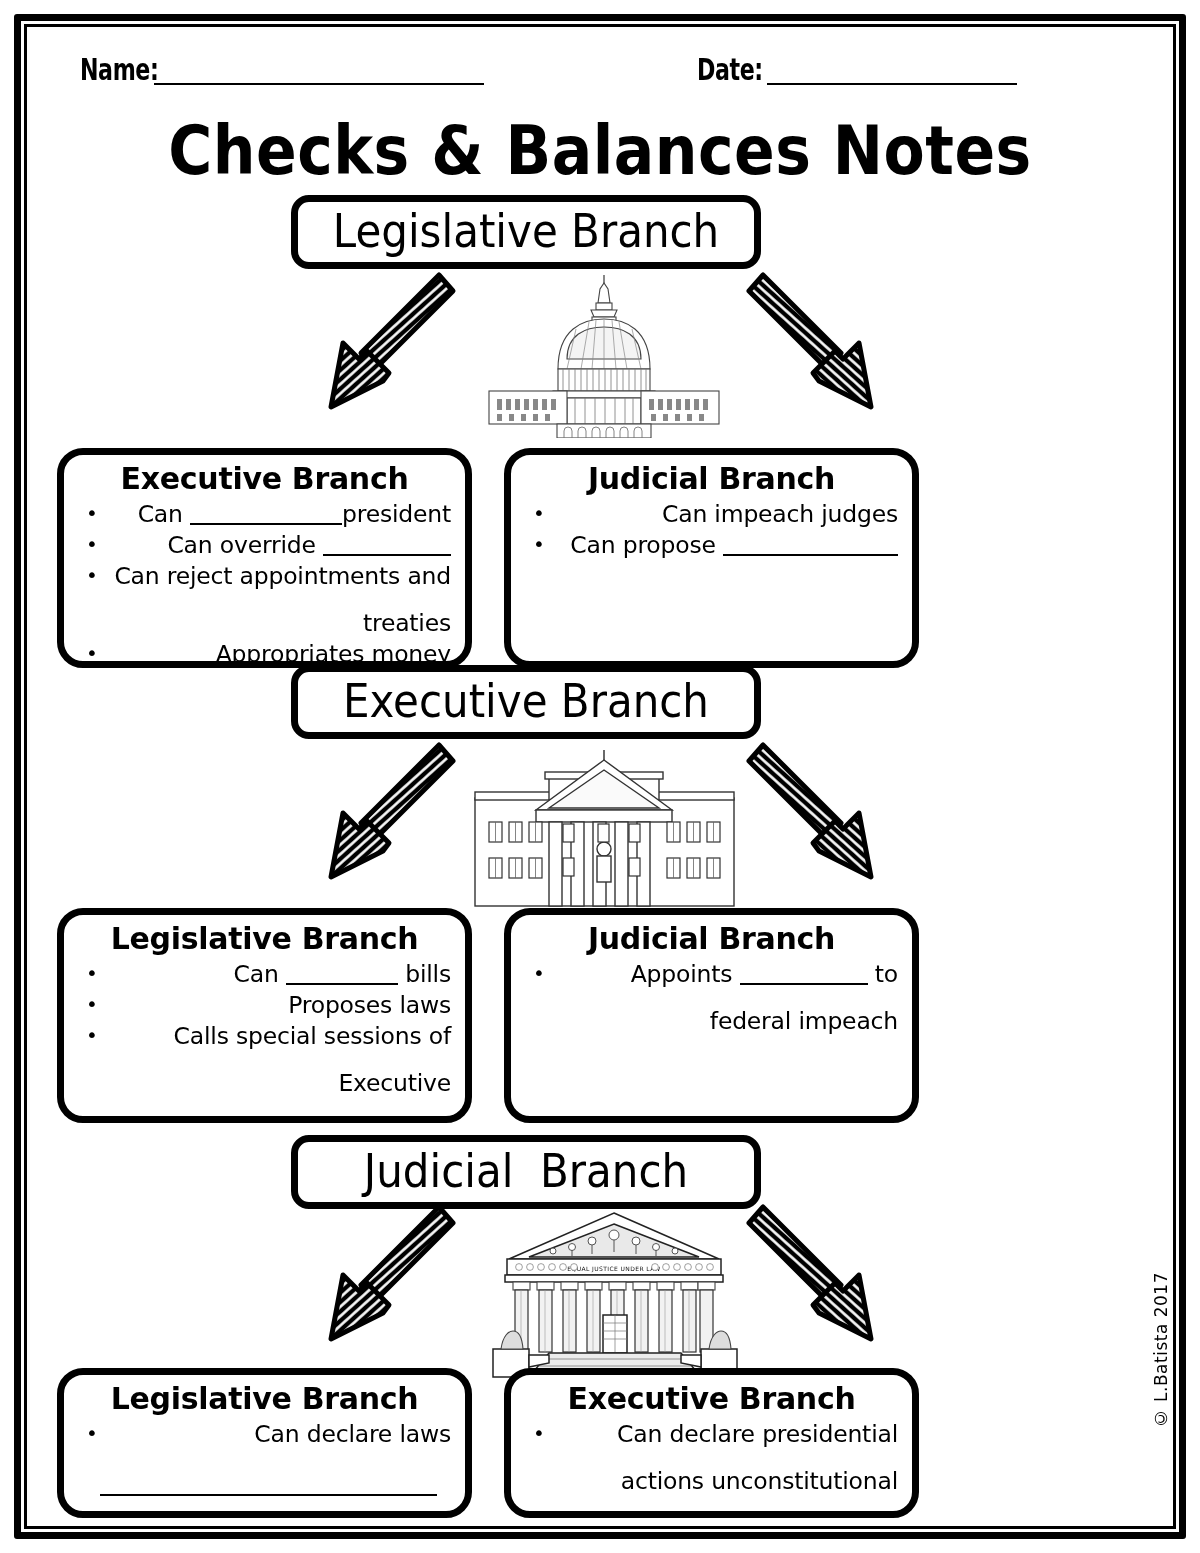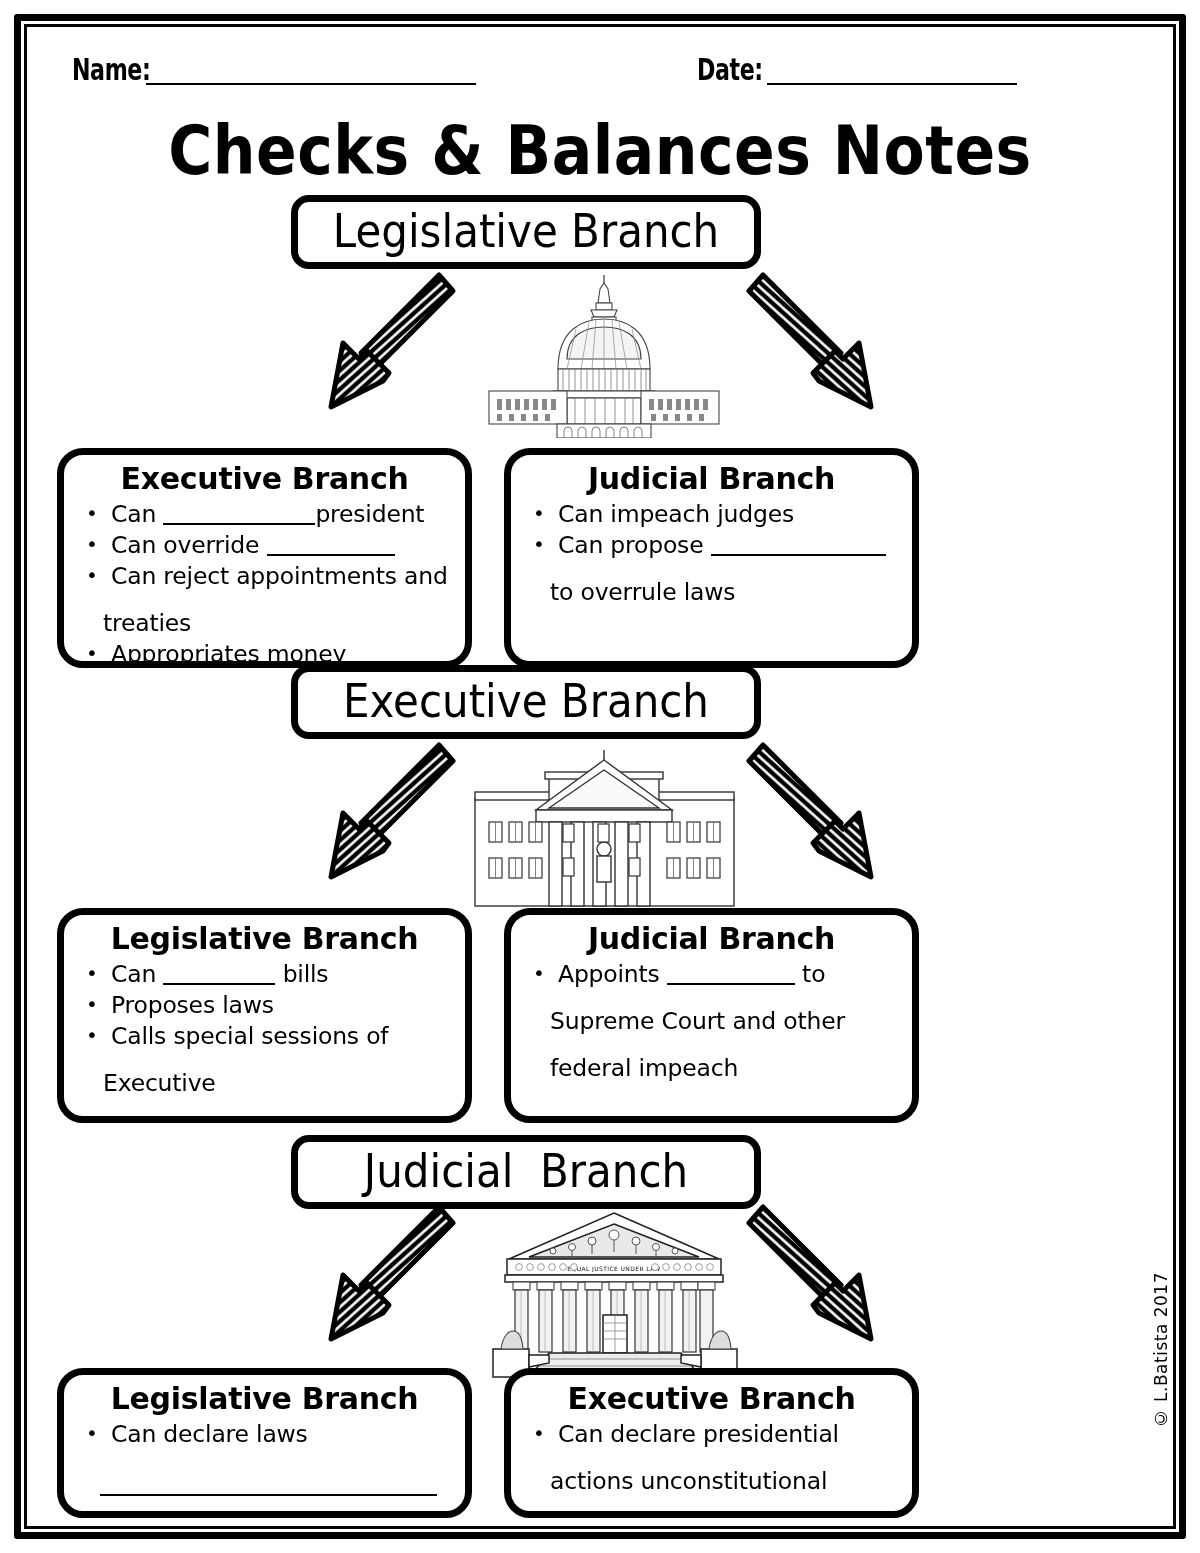--- a/index.html
+++ b/index.html
@@ -61,21 +61,21 @@
     letter-spacing: -0.5px;
     line-height: 30px;
     transform: scaleX(0.82);
     transform-origin: left bottom;
     white-space: nowrap;
   }
   .nd-line {
     border-bottom: 2.5px solid #000;
     height: 28px;
   }
-  #nd-name { left: 0; }
+  #nd-name { left: 8px; }
   #nd-name .nd-line { width: 330px; margin-left: -22px; }
   #nd-date { left: 625px; }
   #nd-date .nd-line { width: 250px; margin-left: -10px; }
 
   
   .title {
     position: absolute;
     left: 0; top: 90px;
     width: 1146px;
     text-align: center;
@@ -154,20 +154,21 @@
     font-weight: 700;
     font-size: 30px;
     line-height: 36px;
     letter-spacing: -0.3px;
     margin-bottom: 2px;
   }
   ul.blist {
     list-style: none;
     margin: 0;
     padding: 0;
+    text-align: right;
   }
   ul.blist > li {
     position: relative;
     padding-left: 33px;
     font-family: "DejaVu Sans", sans-serif;
     font-weight: 400;
     font-size: 23.5px;
     line-height: 31px;
     letter-spacing: -0.2px;
   }
@@ -399,21 +400,20 @@
       </div>
 
       <div class="cbox" id="box-s1-right">
         <div class="cbox-title">Judicial Branch</div>
         <ul class="blist">
           <li>
             <span>Can impeach judges</span>
           </li>
           <li>
             <span>Can propose </span><span class="blank blank-xl"></span>
-            <span class="cont">to overrule laws</span>
           </li>
         </ul>
       </div>
     </div>
 
     <div class="section s2" id="section-2">
 
       <div class="banner" id="banner-2">
         <span class="banner-text">Executive Branch</span>
       </div>
@@ -525,21 +525,20 @@
             <span class="cont">Executive</span>
           </li>
         </ul>
       </div>
 
       <div class="cbox" id="box-s2-right">
         <div class="cbox-title">Judicial Branch</div>
         <ul class="blist">
           <li>
             <span>Appoints </span><span class="blank blank-med"></span><span> to</span>
-            <span class="cont">Supreme Court and other</span>
             <span class="cont">federal impeach</span>
           </li>
         </ul>
       </div>
     </div>
 
     <div class="section s3" id="section-3">
 
       <div class="banner" id="banner-3">
         <span class="banner-text">Judicial  Branch</span>

